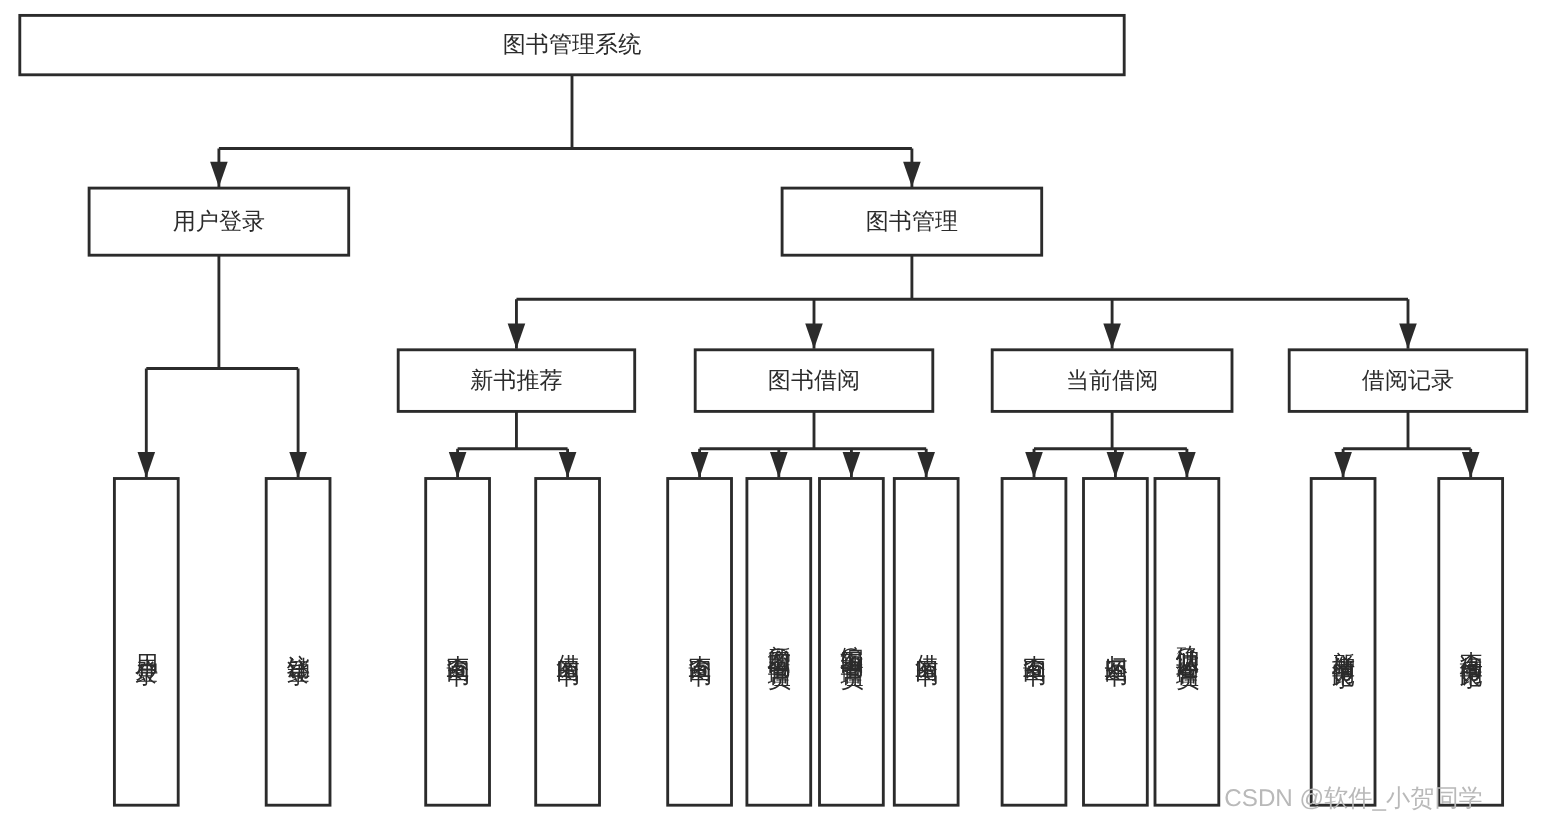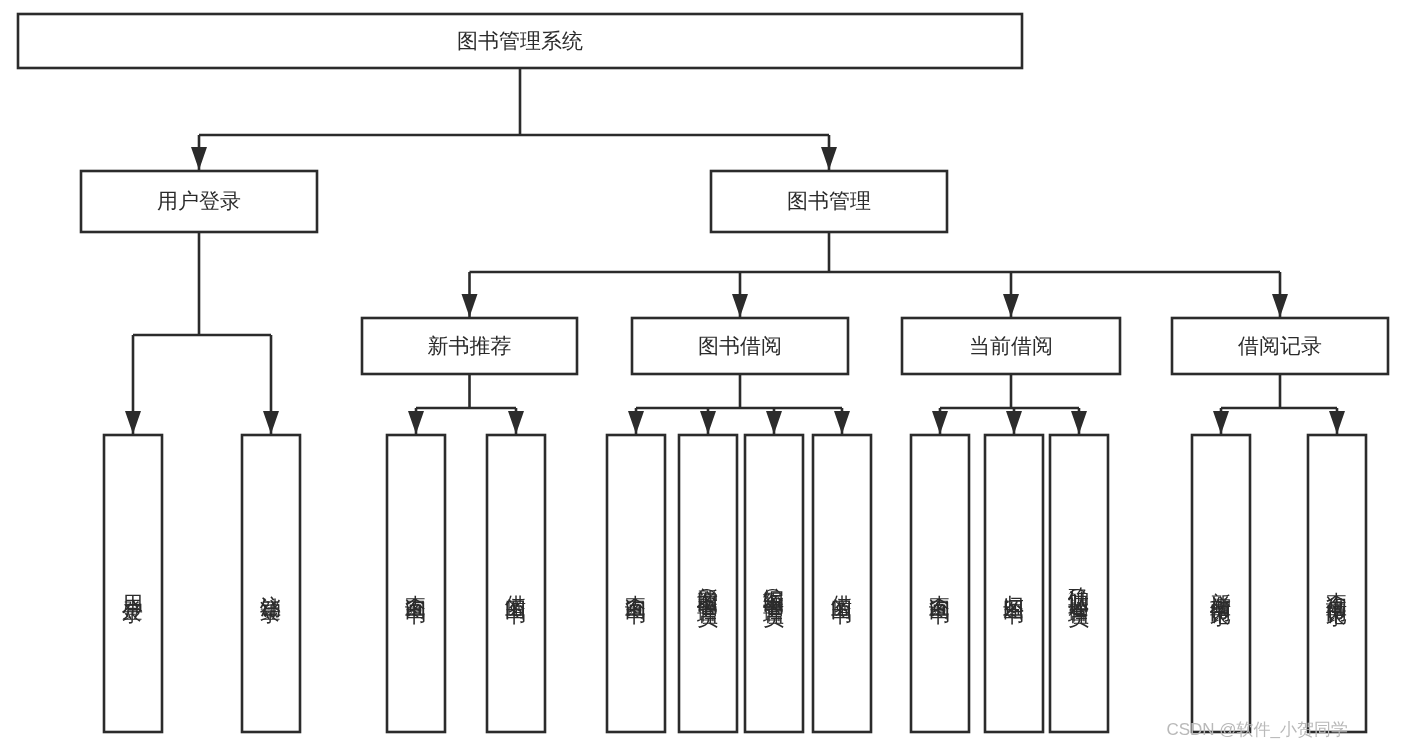--- a/index.html
+++ b/index.html
@@ -59,21 +59,21 @@
     line-height: 1;
     white-space: nowrap;
     text-align: center;
     pointer-events: none;
   }
   .watermark {
     position: absolute;
     right: 10px;
     bottom: 6px;
     font-family: "Liberation Sans", "DejaVu Sans", sans-serif;
-    font-size: 17px;
+    font-size: 22px;
     color: #b9b9b9;
     white-space: nowrap;
   }
 </style>
 </head>
 <body>
 
 <div id="diagram-root">
 
   <svg class="flow" viewBox="0 0 1405 747" xmlns="http://www.w3.org/2000/svg">

